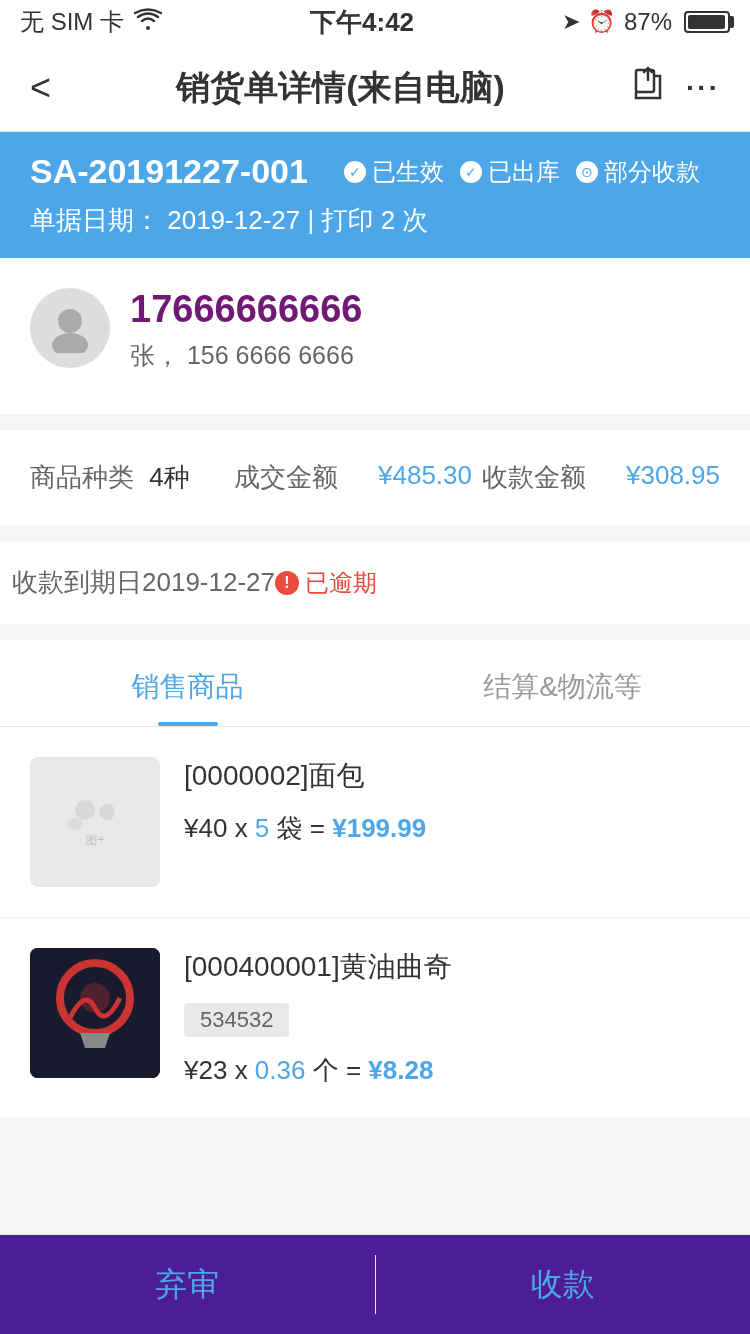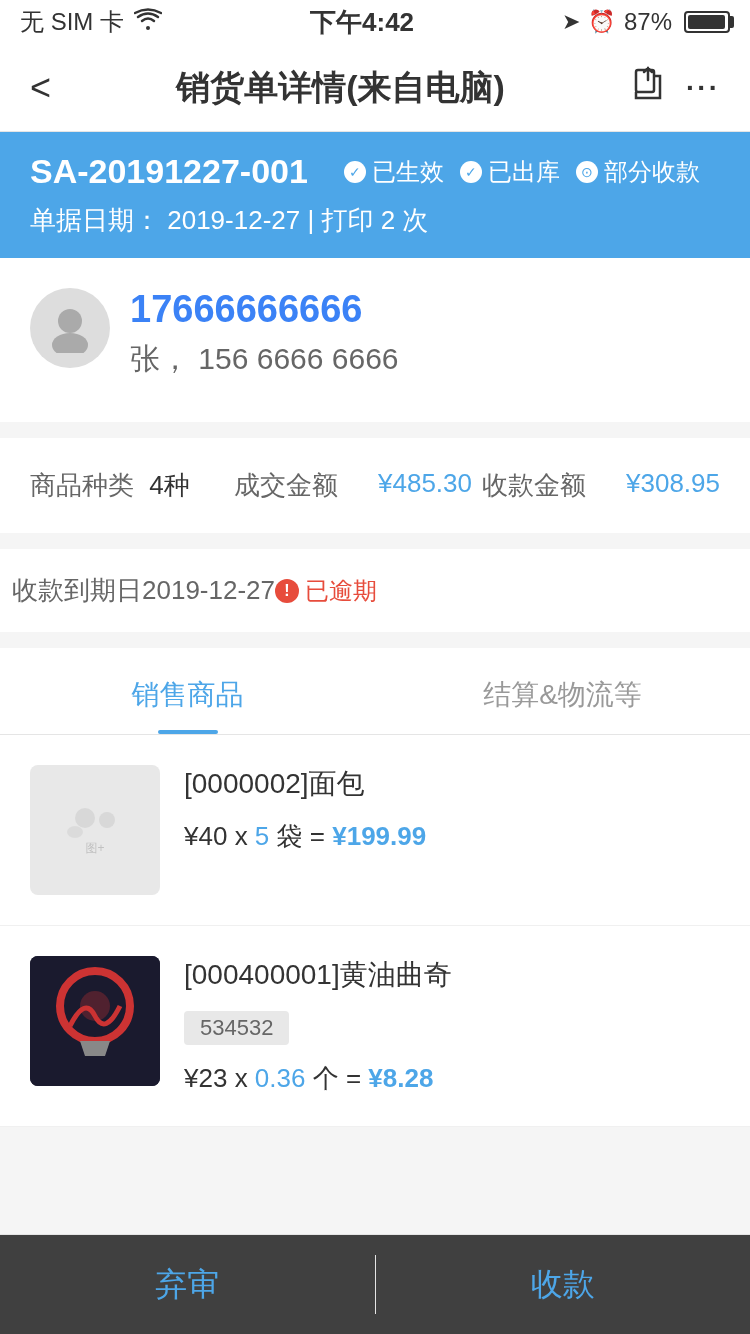--- a/index.html
+++ b/index.html
@@ -139,25 +139,25 @@
       display: flex;
       align-items: center;
       justify-content: center;
       flex-shrink: 0;
     }
     .avatar svg { width: 50px; height: 50px; }
     .customer-info { flex: 1; }
     .customer-name {
       font-size: 38px;
       font-weight: 600;
-      color: #3b82f6;
+      color: #701a75;
       margin-bottom: 8px;
     }
     .customer-phone {
-      font-size: 30px;
+      font-size: 25px;
       color: #666;
       margin-bottom: 12px;
     }
     .customer-meta {
       display: flex;
       gap: 60px;
       font-size: 26px;
       color: #666;
     }
     .meta-item span:first-child { margin-right: 8px; }
@@ -304,21 +304,21 @@
     }
     .product-price .qty { color: #4da6e8; }
     .product-price .total { color: #4da6e8; font-weight: 600; }
 
     
     .bottom-bar {
       position: fixed;
       bottom: 0;
       width: 750px;
       height: 100px;
-      background: #404040;
+      background: #4c1d95;
       border-top: 1px solid #e5e5e5;
       display: flex;
     }
     .bottom-btn {
       flex: 1;
       display: flex;
       align-items: center;
       justify-content: center;
       font-size: 32px;
       cursor: pointer;

